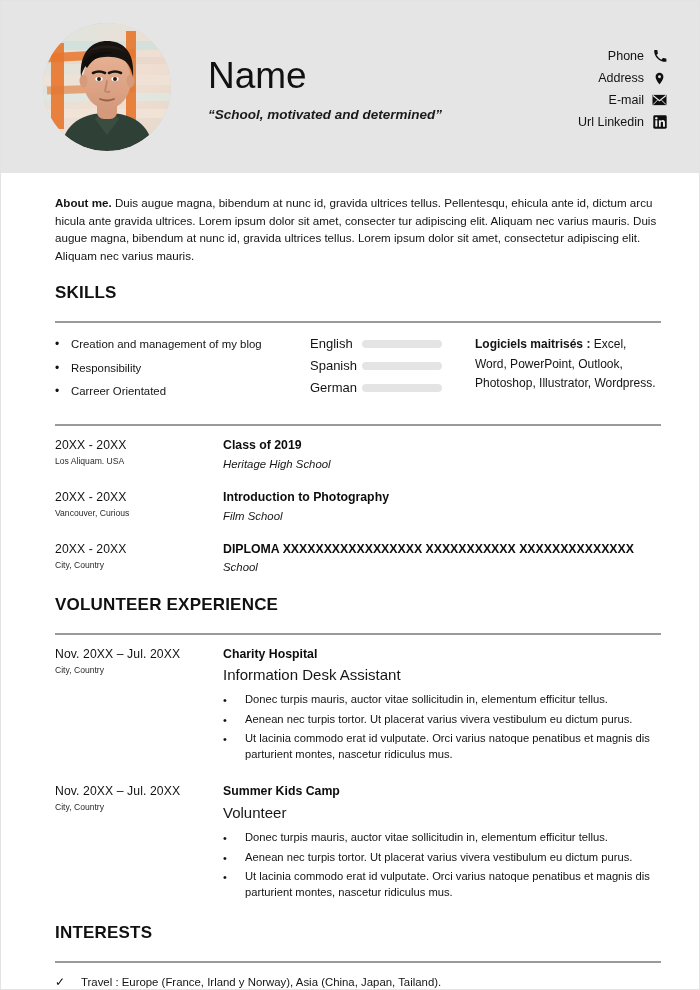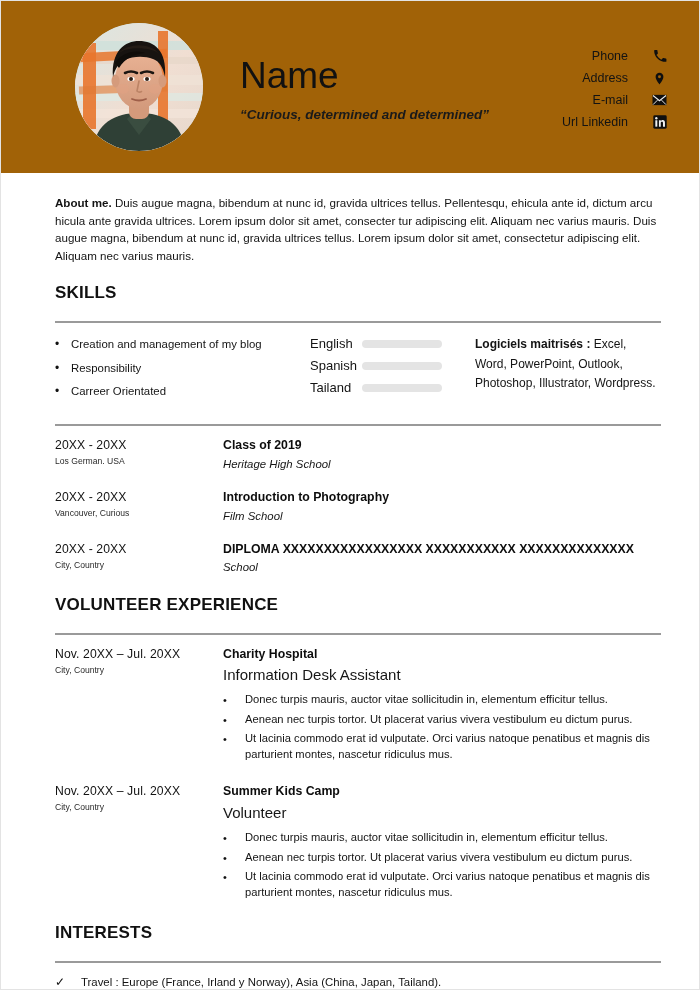--- a/index.html
+++ b/index.html
@@ -72,21 +72,21 @@
     display: flex;
     flex-direction: column;
     gap: 7px;
     align-items: flex-end;
     padding-top: 4px;
   }
   .contact-row {
     display: flex;
     align-items: center;
     justify-content: flex-end;
-    gap: 24px;
+    gap: 8px;
   }
   .contact-label {
     font-size: 12.5px;
     color: #131313;
     white-space: nowrap;
   }
   .contact-ico {
     width: 15px;
     height: 15px;
     display: flex;
@@ -248,21 +248,21 @@
     font-size: 12px;
     color: #111;
     line-height: 1.42;
   }
 </style>
 </head>
 <body>
 
 <div class="page">
 
-  <div class="header" style="background: #a16207; padding-left: 32px;">
+  <div class="header" style="background: #e5e5e5;">
 
     <div class="photo-wrap">
       <svg class="photo-svg" viewBox="0 0 128 128">
         <defs>
           <clipPath id="circ">
               <circle cx="64" cy="64" r="64"></circle>
             </clipPath>
           <linearGradient id="bgG" x1="0" y1="0" x2="1" y2="1">
             <stop offset="0%" stop-color="#d9e6e2"></stop>
             <stop offset="55%" stop-color="#f0ded2"></stop>
@@ -315,21 +315,21 @@
           <path d="M57 76 Q64 79 71 76" stroke="#9e5f49" stroke-width="1.8" fill="none" stroke-linecap="round"></path>
 
           <ellipse cx="48" cy="66" rx="6" ry="5" fill="#e2a183" opacity="0.45"></ellipse>
           <ellipse cx="80" cy="66" rx="6" ry="5" fill="#e2a183" opacity="0.45"></ellipse>
         </g>
       </svg>
     </div>
 
     <div class="name-block">
       <div class="first-name">Name</div>
-      <div class="tagline">“Curious, determined and determined”</div>
+      <div class="tagline">“School, motivated and determined”</div>
     </div>
 
     <div class="contacts">
 
       <div class="contact-row">
         <span class="contact-label">Phone</span>
         <span class="contact-ico">
           <svg width="14" height="14" viewBox="0 0 24 24" fill="#0f0f0f">
             <path d="M6.6 10.8c1.6 3.2 4.4 6 7.6 7.6l2.5-2.5c.3-.3.8-.4 1.2-.3 1.3.4 2.7.7 4.1.7.6 0 1 .4 1 1V21c0 .6-.4 1-1 1C10.6 22 2 13.4 2 2.9c0-.6.4-1 1-1h3.7c.6 0 1 .4 1 1 0 1.4.2 2.8.7 4.1.1.4 0 .9-.3 1.2l-2.5 2.6z"></path>
           </svg>
@@ -405,21 +405,21 @@
               <span class="lang-fill" style="width: 100%; background: rgb(23, 57, 110);"></span>
             </span>
           </div>
           <div class="lang-row">
             <span class="lang-name">Spanish</span>
             <span class="lang-track" style="background: rgb(228, 228, 228);">
               <span class="lang-fill" style="width: 85%; background: rgb(23, 57, 110);"></span>
             </span>
           </div>
           <div class="lang-row">
-            <span class="lang-name">Tailand</span>
+            <span class="lang-name">German</span>
             <span class="lang-track" style="background: rgb(228, 228, 228);">
               <span class="lang-fill" style="width: 55%; background: rgb(23, 57, 110);"></span>
             </span>
           </div>
         </div>
 
         <div class="skills-col-3">
           <div class="software">
             <b>Logiciels maitrisés :</b><span> Excel, Word, PowerPoint, Outlook, Photoshop, Illustrator, Wordpress.</span>
           </div>
@@ -427,21 +427,21 @@
 
       </div>
     </div>
 
     <div class="section">
       <div class="section-rule"></div>
 
       <div class="entry">
         <div class="entry-left">
           <div class="entry-date">20XX - 20XX</div>
-          <div class="entry-place">Los German. USA</div>
+          <div class="entry-place">Los Aliquam. USA</div>
         </div>
         <div class="entry-right">
           <div class="entry-title">Class of 2019</div>
           <div class="entry-sub">Heritage High School</div>
         </div>
       </div>
 
       <div class="entry">
         <div class="entry-left">
           <div class="entry-date">20XX - 20XX</div>

